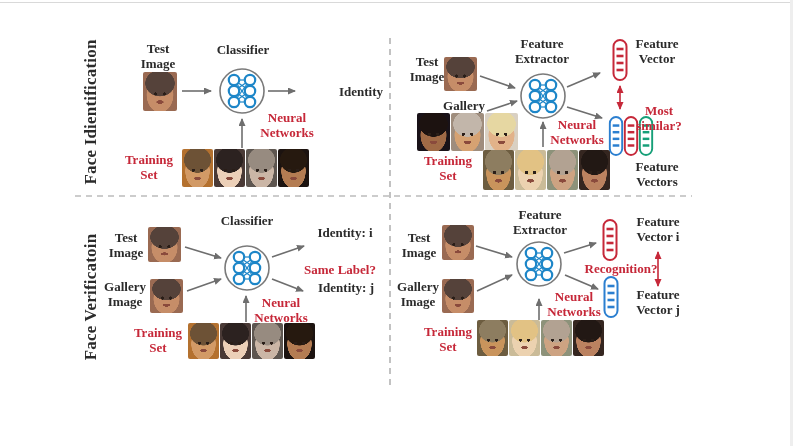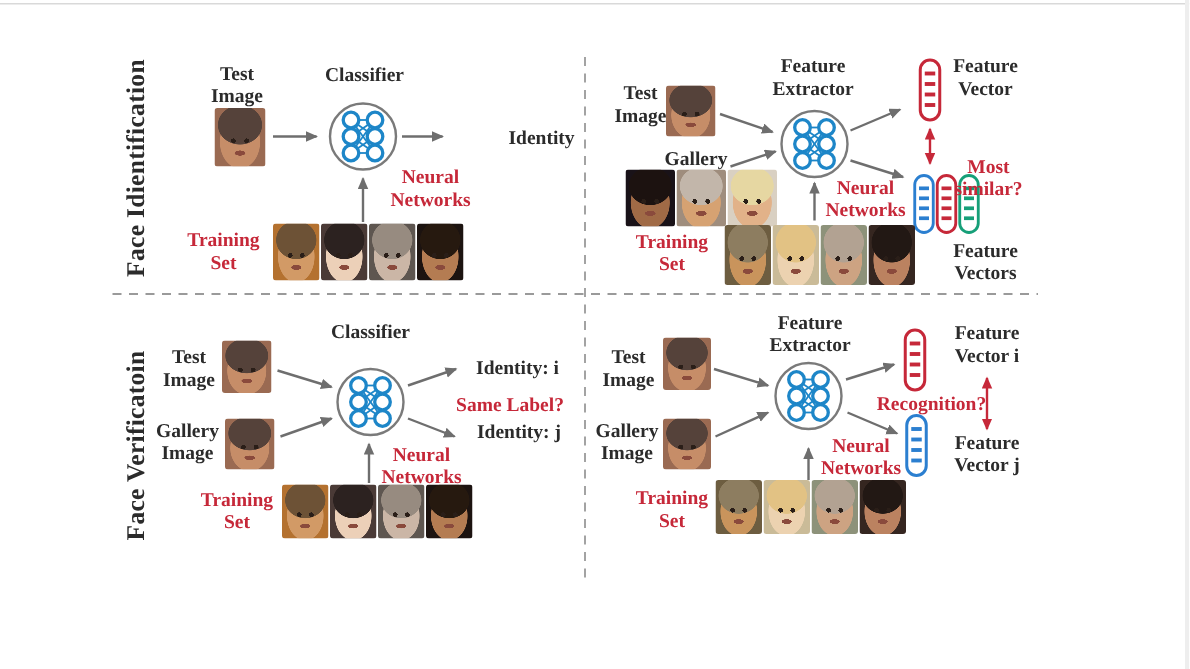--- a/index.html
+++ b/index.html
@@ -175,21 +175,21 @@
     <div class="face" style="width: 31px; height: 40px; --skin: #ecd2b0; --hair: #e2c284; --bg: #cabb98;"></div>
     <div class="face" style="width: 31px; height: 40px; --skin: #cda382; --hair: #b2a292; --bg: #8d927a;"></div>
     <div class="face" style="width: 31px; height: 40px; --skin: #bb8260; --hair: #221814; --bg: #352620;"></div>
   </div>
 
   <div class="lbl" style="left:207px;top:213px;width:80px;">Classifier</div>
   <div class="lbl" style="left:97px;top:230px;width:58px;">Test
 Image</div>
   <div class="lbl" style="left:92px;top:279px;width:66px;">Gallery
 Image</div>
-  <div class="lbl" style="left:309px;top:237px;width:72px;">Identity: i</div>
+  <div class="lbl" style="left:309px;top:225px;width:72px;">Identity: i</div>
   <div class="lbl red" style="left:294px;top:262px;width:92px;">Same Label?</div>
   <div class="lbl" style="left:310px;top:280px;width:72px;">Identity: j</div>
   <div class="lbl red" style="left:245px;top:295px;width:72px;">Neural
 Networks</div>
   <div class="lbl red" style="left:128px;top:325px;width:60px;">Training
 Set</div>
   <div class="face single" style="left: 148px; top: 227px; width: 33px; height: 35px; --skin: #c68d68; --hair: #55423a; --bg: #9a6a52;"></div>
   <div class="face single" style="left: 150px; top: 279px; width: 33px; height: 34px; --skin: #c68d68; --hair: #55423a; --bg: #9a6a52;"></div>
   <div class="strip" style="left:188px;top:323px;">
     <div class="face" style="width: 31px; height: 36px; --skin: #d29a66; --hair: #6d5236; --bg: #b4712f;"></div>

